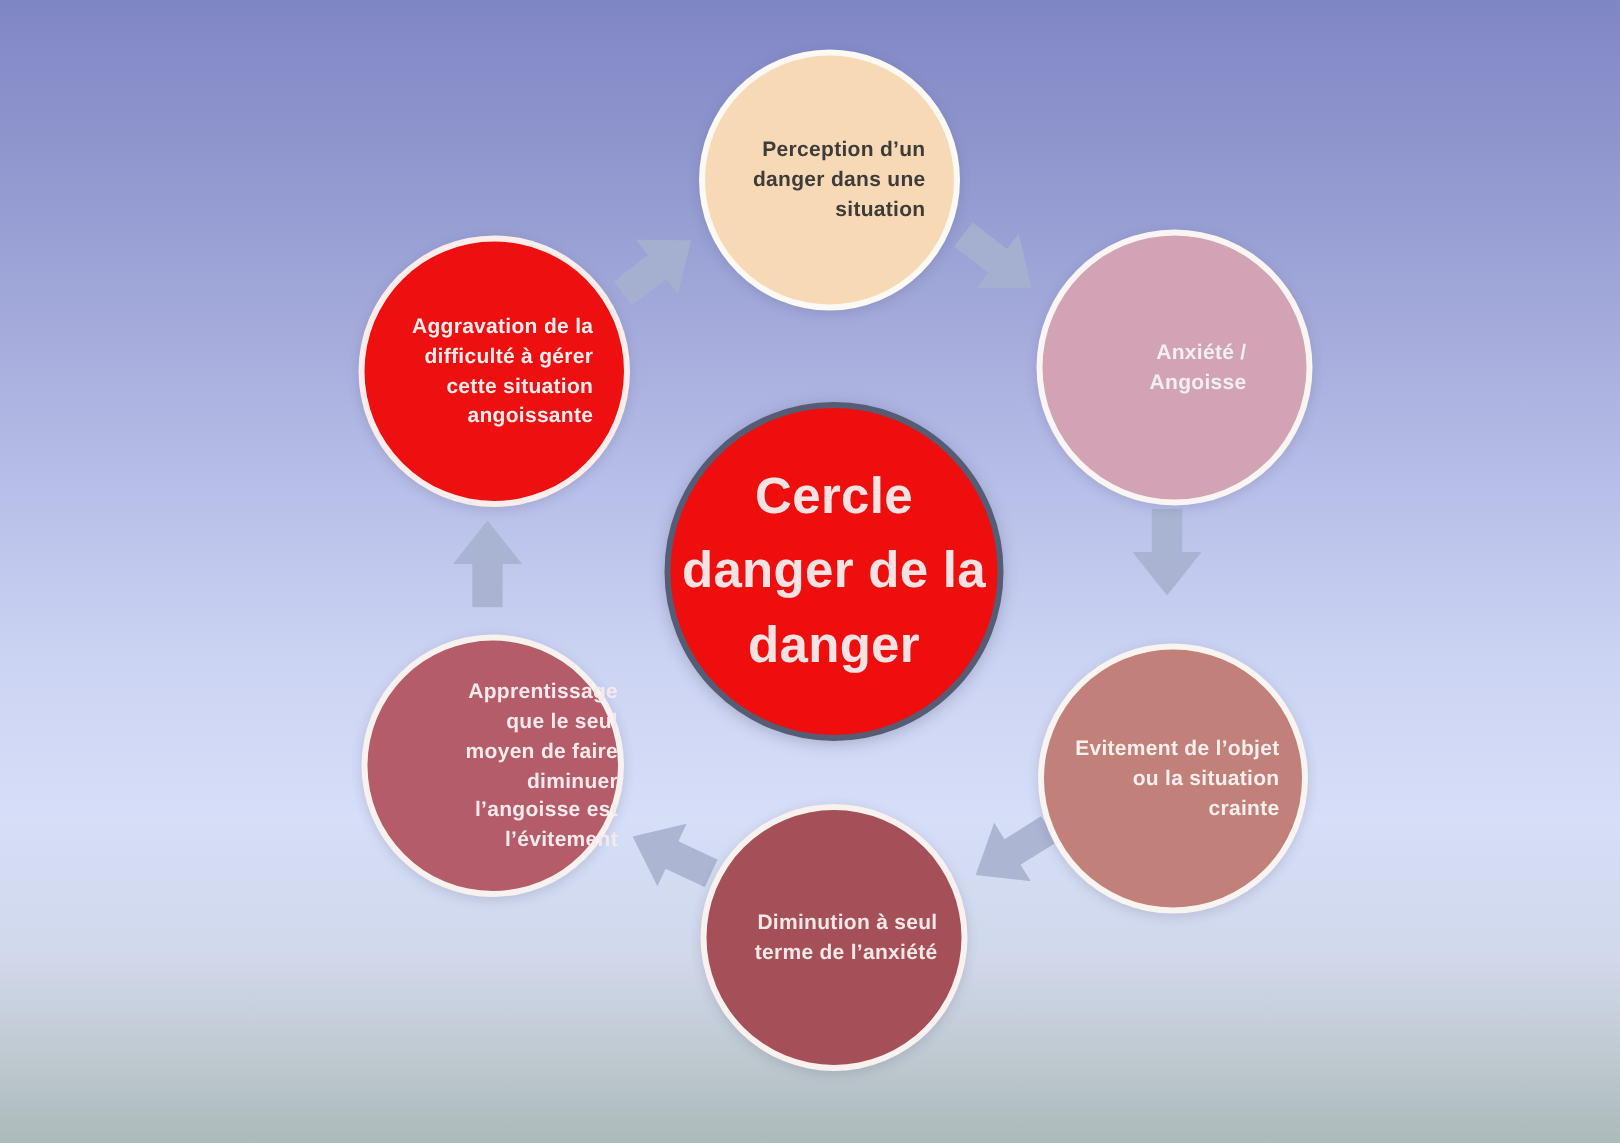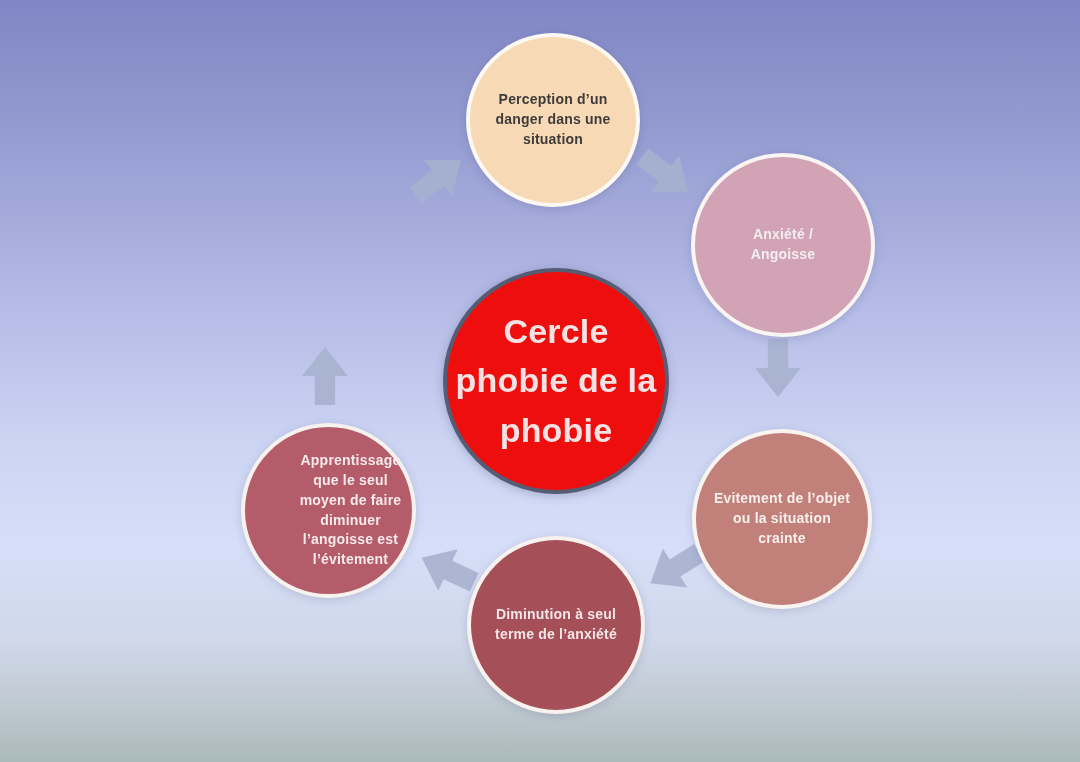--- a/index.html
+++ b/index.html
@@ -26,21 +26,21 @@
 
   
   .node {
     position: absolute;
     border-radius: 50%;
     border: 4px solid rgba(252, 250, 247, 0.95);
     box-sizing: border-box;
     display: flex;
     align-items: center;
     justify-content: center;
-    text-align: center;
+    text-align: right;
     box-shadow: 0 2px 8px rgba(60, 60, 110, 0.18);
   }
   .node-label {
     display: block;
     font-size: 14px;
     font-weight: bold;
     line-height: 1.42;
     letter-spacing: 0.2px;
   }
 
@@ -120,20 +120,23 @@
   </div>
 
   <div class="node n-diminution" style="background-color: rgb(165, 79, 88); color: rgb(243, 231, 231);">
     <span class="node-label">Diminution  à seul terme de l’anxiété</span>
   </div>
 
   <div class="node n-apprentissage" style="background-color: rgb(180, 92, 105); color: rgb(245, 234, 235);">
     <span class="node-label">Apprentissage que le seul moyen de faire diminuer l’angoisse est l’évitement</span>
   </div>
 
+  <div class="node n-aggravation" style="background-color: rgb(238, 16, 16); color: rgb(249, 237, 237);">
+    <span class="node-label">Aggravation de la difficulté à gérer cette situation angoissante</span>
+  </div>
 
   <div class="center-node" style="background-color: rgb(238, 14, 14); border-color: rgb(86, 92, 116); color: rgb(246, 226, 226);">
     <span class="center-line">Cercle</span>
-    <span class="center-line">phobie de la</span>
-    <span class="center-line">phobie</span>
+    <span class="center-line">danger de la</span>
+    <span class="center-line">danger</span>
   </div>
 
 </div>
 
 </body></html>

